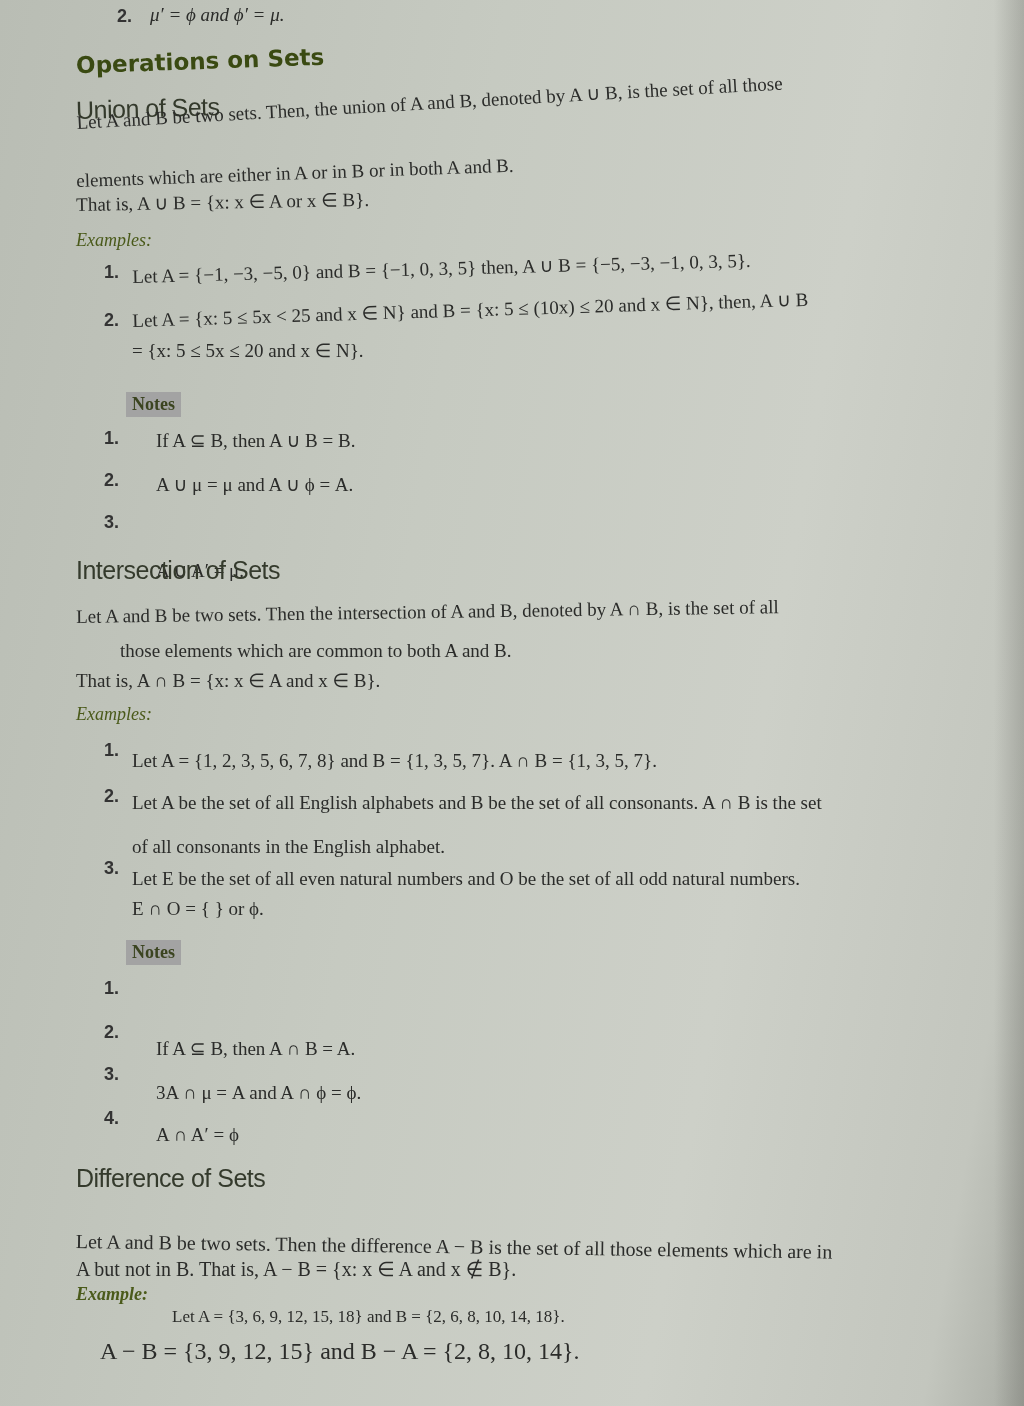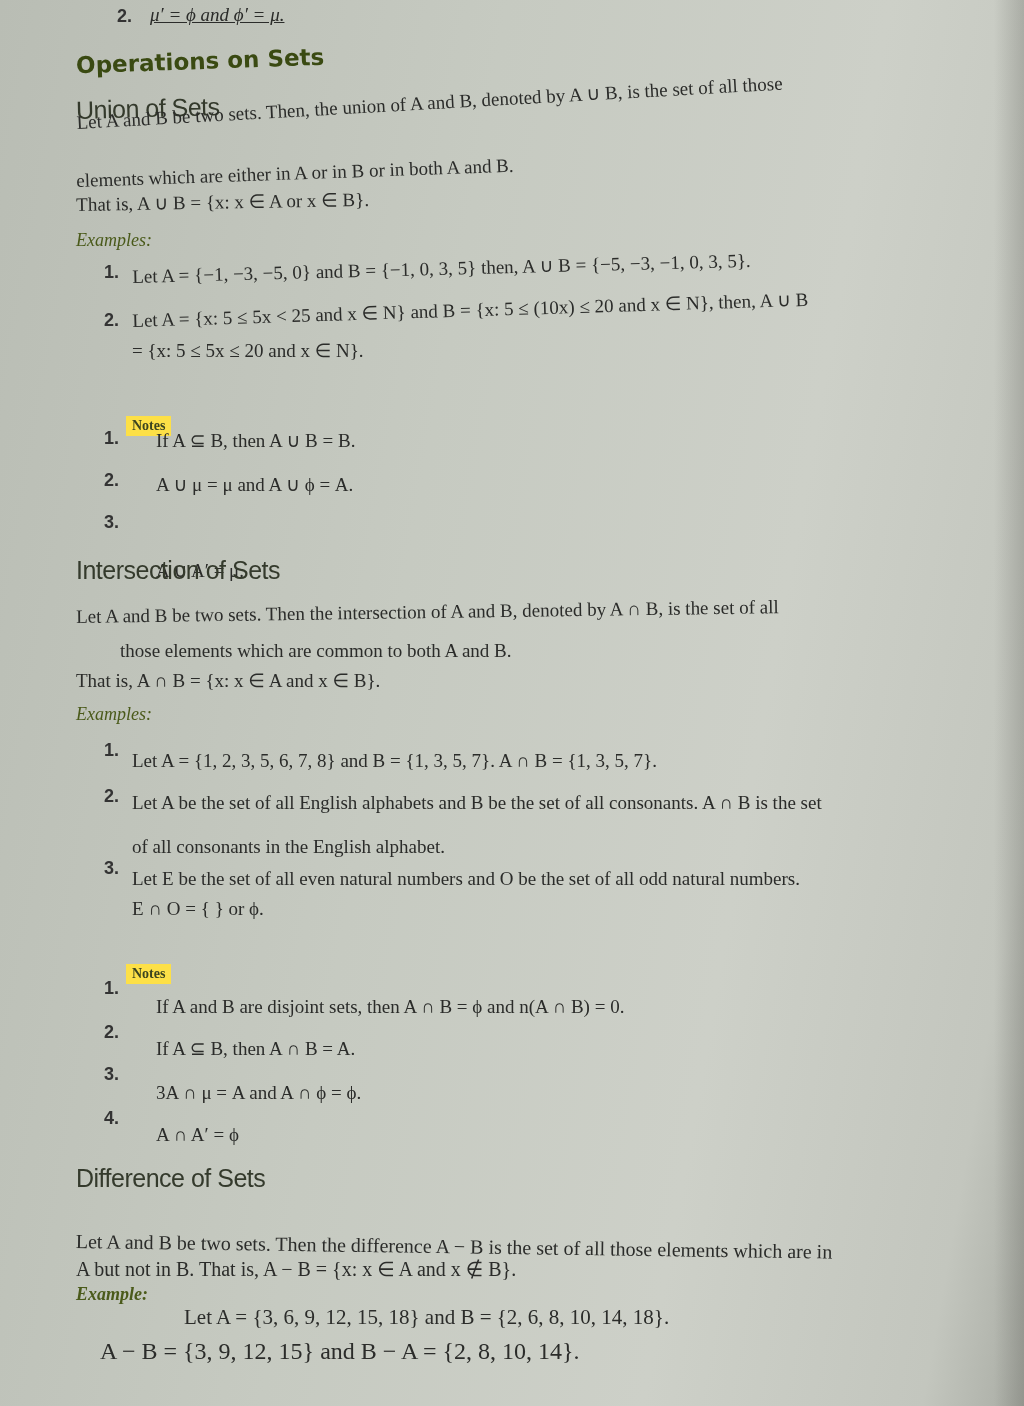--- a/index.html
+++ b/index.html
@@ -9,24 +9,24 @@
     font-family: "Liberation Serif", serif;
     color:#2b2c2a;
     position:relative;
   }
   .page { position:absolute; left:0; top:0; width:1024px; height:1406px; }
   .abs { position:absolute; white-space:nowrap; }
   .h1 { font-family:"DejaVu Sans", sans-serif; font-weight:bold; font-size:23px; color:#3a4a12; }
   .h2 { font-family:"Liberation Sans", sans-serif; font-size:25px; color:#343a2c; letter-spacing:-0.5px; }
   .body { font-size:19px; line-height:22px; }
   .ital { font-style:italic; color:#4a5a1a; font-size:18px; }
-  .notes { font-size:14px; font-weight:bold; color:#3b4420; background:#fde047; padding:2px 6px;margin-top:24px; }
+  .notes { font-size:18px; font-weight:bold; color:#3b4420; background:#a3a3a3; padding:2px 6px; }
   .num { font-family:"Liberation Sans", sans-serif; font-weight:bold; font-size:18px; color:#333; }
   .edge { position:absolute; right:0; top:0; width:30px; height:1406px; background:linear-gradient(90deg, rgba(0,0,0,0) 0%, rgba(80,80,75,0.25) 100%); }
-  .m { font-style:italic;text-decoration:underline; }
+  .m { font-style:italic; }
 </style>
 </head>
 <body>
 
 <div class="page">
 
   <div class="abs num" style="left:117px;top:6px;">2.</div>
   <div class="abs body m" style="left:150px;top:4px;">μ′ = ϕ and ϕ′ = μ.</div>
 
   <div class="abs h1" style="left:76px;top:48px;transform:rotate(-2deg);">Operations on Sets</div>
@@ -61,29 +61,28 @@
   <div class="abs body" style="left:132px;top:750px;">Let A = {1, 2, 3, 5, 6, 7, 8} and B = {1, 3, 5, 7}. A ∩ B = {1, 3, 5, 7}.</div>
   <div class="abs num" style="left:104px;top:786px;">2.</div>
   <div class="abs body" style="left:132px;top:792px;">Let A be the set of all English alphabets and B be the set of all consonants. A ∩ B is the set</div>
   <div class="abs body" style="left:132px;top:822px;margin-top:14px;">of all consonants in the English alphabet.</div>
   <div class="abs num" style="left:104px;top:858px;">3.</div>
   <div class="abs body" style="left:132px;top:868px;">Let E be the set of all even natural numbers and O be the set of all odd natural numbers.</div>
   <div class="abs body" style="left:132px;top:898px;">E ∩ O = { } or ϕ.</div>
 
   <div class="abs notes" style="left:126px;top:940px;">Notes</div>
   <div class="abs num" style="left:104px;top:978px;">1.</div>
-  <div class="abs body" style="left:156px;top:996px;">If A and B are disjoint sets, then A ∩ B = ϕ and n(A ∩ B) = 0.</div>
   <div class="abs num" style="left:104px;top:1022px;">2.</div>
   <div class="abs body" style="left:156px;top:1038px;">If A ⊆ B, then A ∩ B = A.</div>
   <div class="abs num" style="left:104px;top:1064px;">3.</div>
   <div class="abs body" style="left:156px;top:1082px;">3A ∩ μ = A and A ∩ ϕ = ϕ.</div>
   <div class="abs num" style="left:104px;top:1108px;">4.</div>
   <div class="abs body" style="left:156px;top:1124px;">A ∩ A′ = ϕ</div>
 
   <div class="abs h2" style="left:76px;top:1164px;">Difference of Sets</div>
   <div class="abs body" style="left:76px;top:1230px;font-size:20px;transform:rotate(0.8deg);transform-origin:left top;">Let A and B be two sets. Then the difference A − B is the set of all those elements which are in</div>
   <div class="abs body" style="left:76px;top:1258px;font-size:20px;">A but not in B. That is, A − B = {x: x ∈ A and x ∉ B}.</div>
   <div class="abs ital" style="left:76px;top:1284px;font-weight:bold;">Example:</div>
-  <div class="abs body" style="left:172px;top:1306px;font-size:21px;margin-left:12px;">Let A = {3, 6, 9, 12, 15, 18} and B = {2, 6, 8, 10, 14, 18}.</div>
+  <div class="abs body" style="left:172px;top:1306px;font-size:17px;">Let A = {3, 6, 9, 12, 15, 18} and B = {2, 6, 8, 10, 14, 18}.</div>
   <div class="abs body" style="left:100px;top:1340px;font-size:24px;">A − B = {3, 9, 12, 15} and B − A = {2, 8, 10, 14}.</div>
 
   <div class="edge"></div>
 </div>
 
 </body></html>

